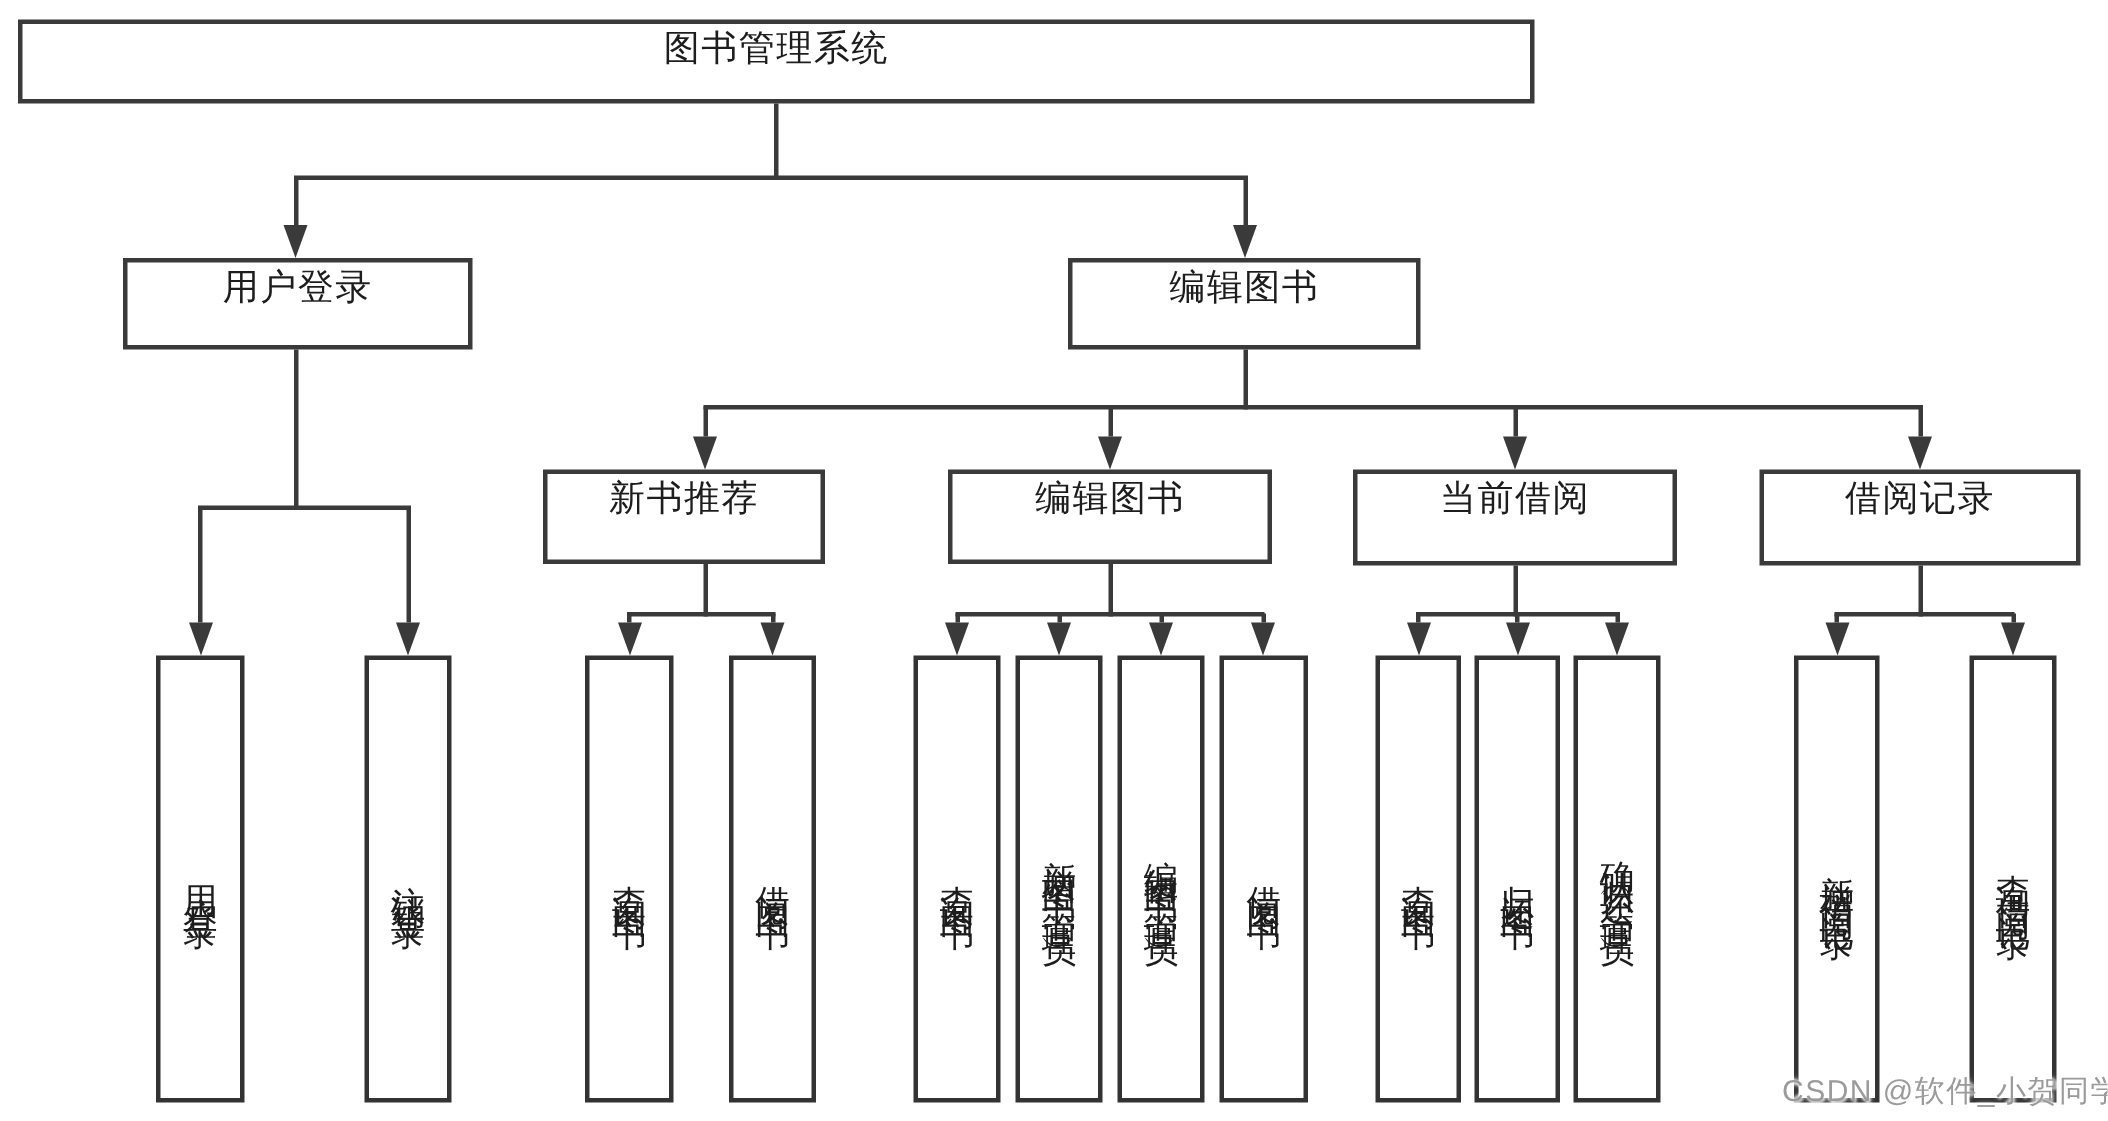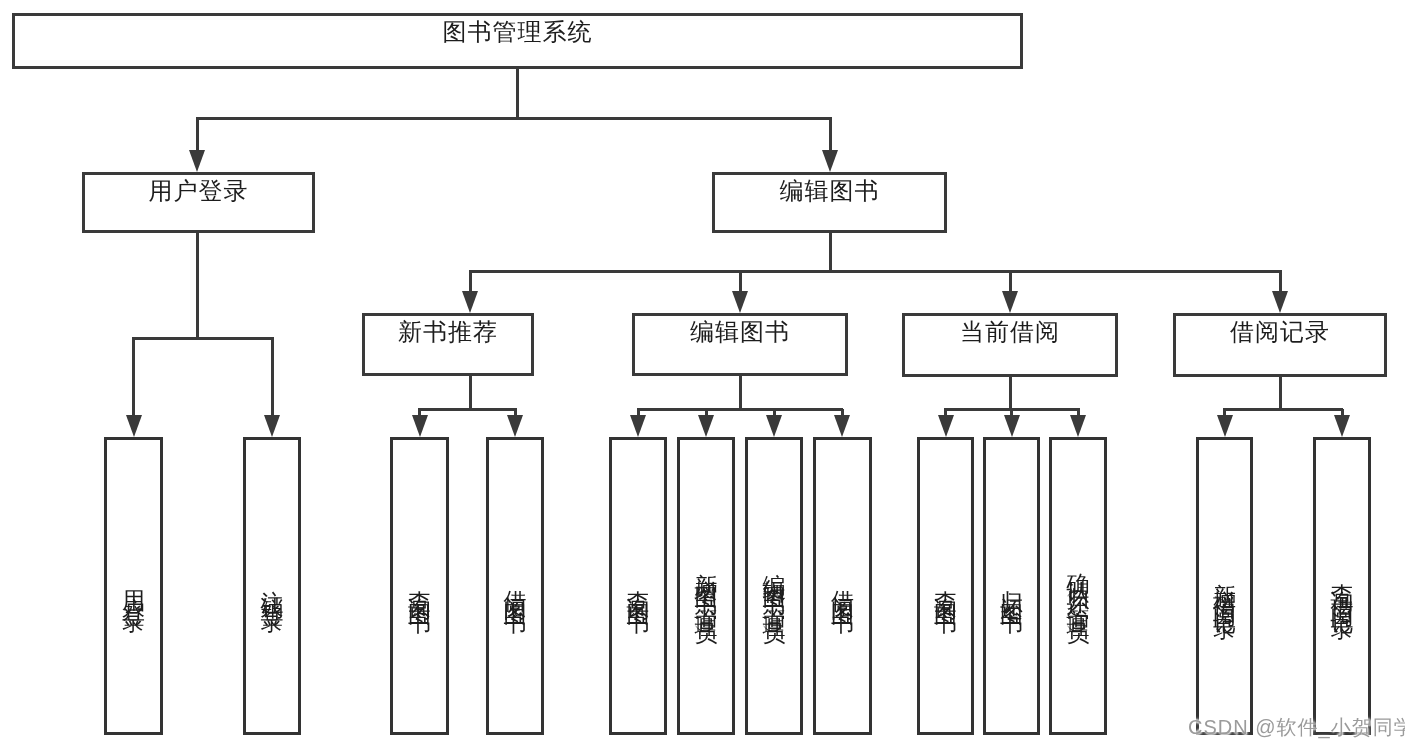--- a/index.html
+++ b/index.html
@@ -13,21 +13,21 @@
   .node{
     position:absolute;box-sizing:border-box;
     border:3px solid #3a3a3a;background:#ffffff;
     display:flex;justify-content:center;
     font-size:24px;color:#1d1d1d;letter-spacing:1px;
     white-space:nowrap;
   }
   #n-root{left:12px;top:13px;width:1011px;height:56px;}
   #n-user{left:82px;top:172px;width:233px;height:61px;}
   #n-mgmt{left:712px;top:172px;width:235px;height:61px;}
-  #n-nbr{left:362px;top:313px;width:172px;height:63px;}
+  #n-nbr{left:362px;top:313px;width:188px;height:63px;}
   #n-bb{left:632px;top:313px;width:216px;height:63px;}
   #n-cb{left:902px;top:313px;width:216px;height:64px;}
   #n-br{left:1173px;top:313px;width:214px;height:64px;}
   
   .leaf{
     position:absolute;top:437px;height:298px;box-sizing:border-box;
     border:3px solid #333333;background:#ffffff;
     display:flex;align-items:center;justify-content:center;
   }
   .leaf .vtxt{

